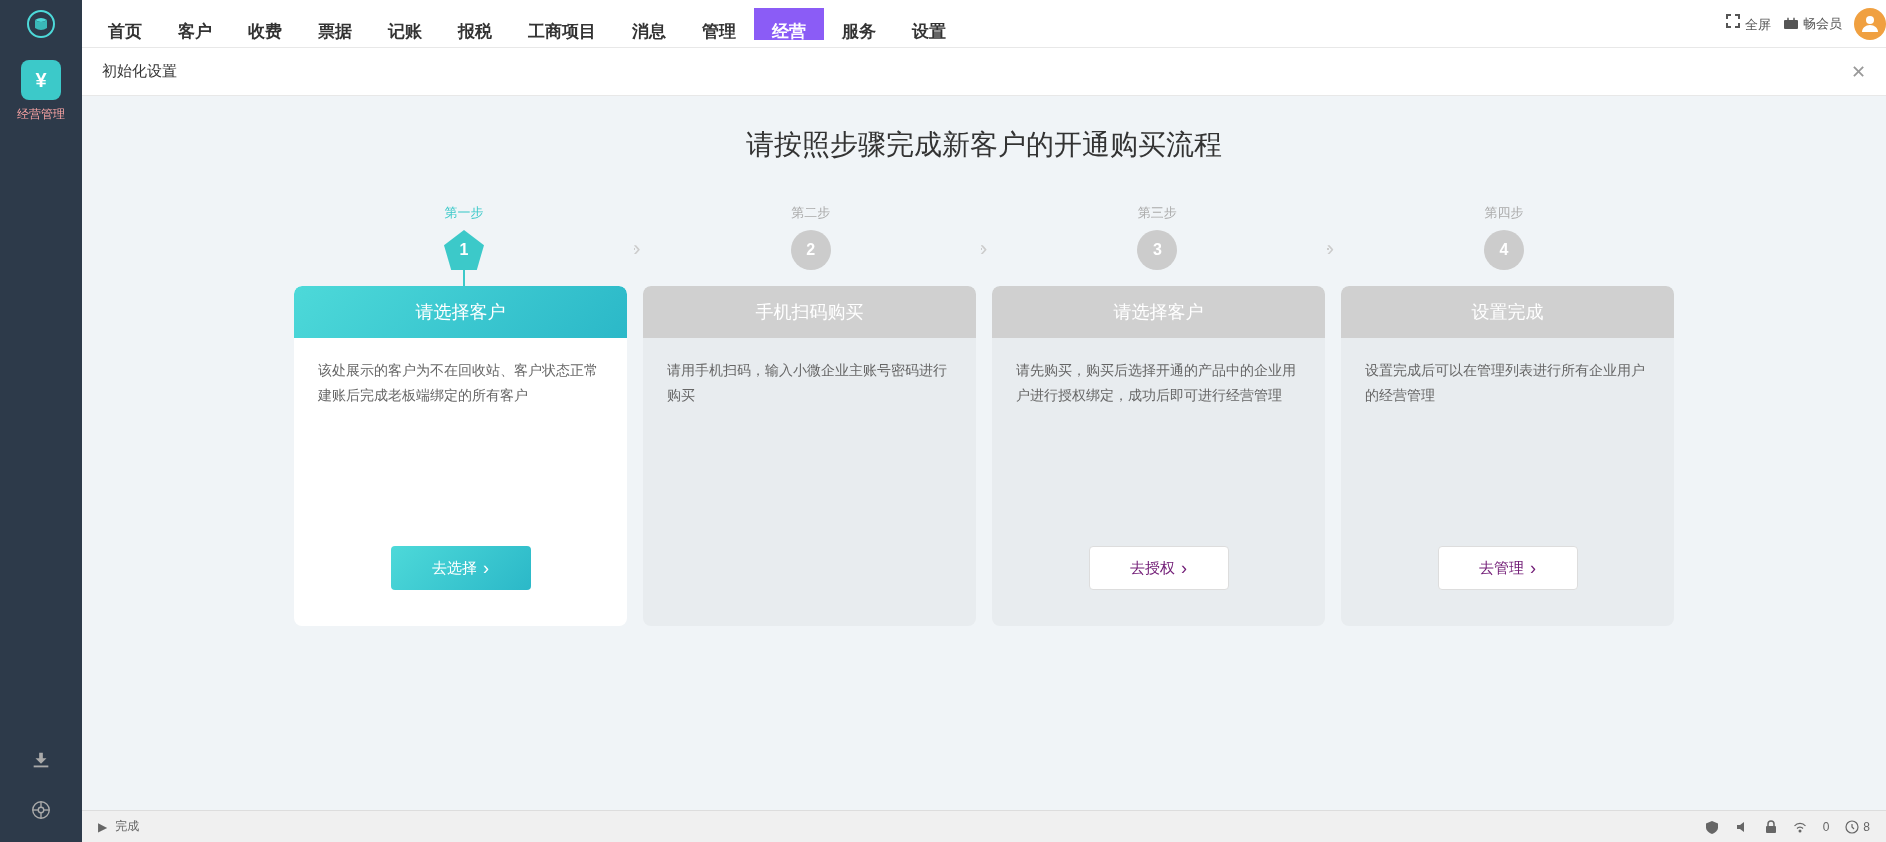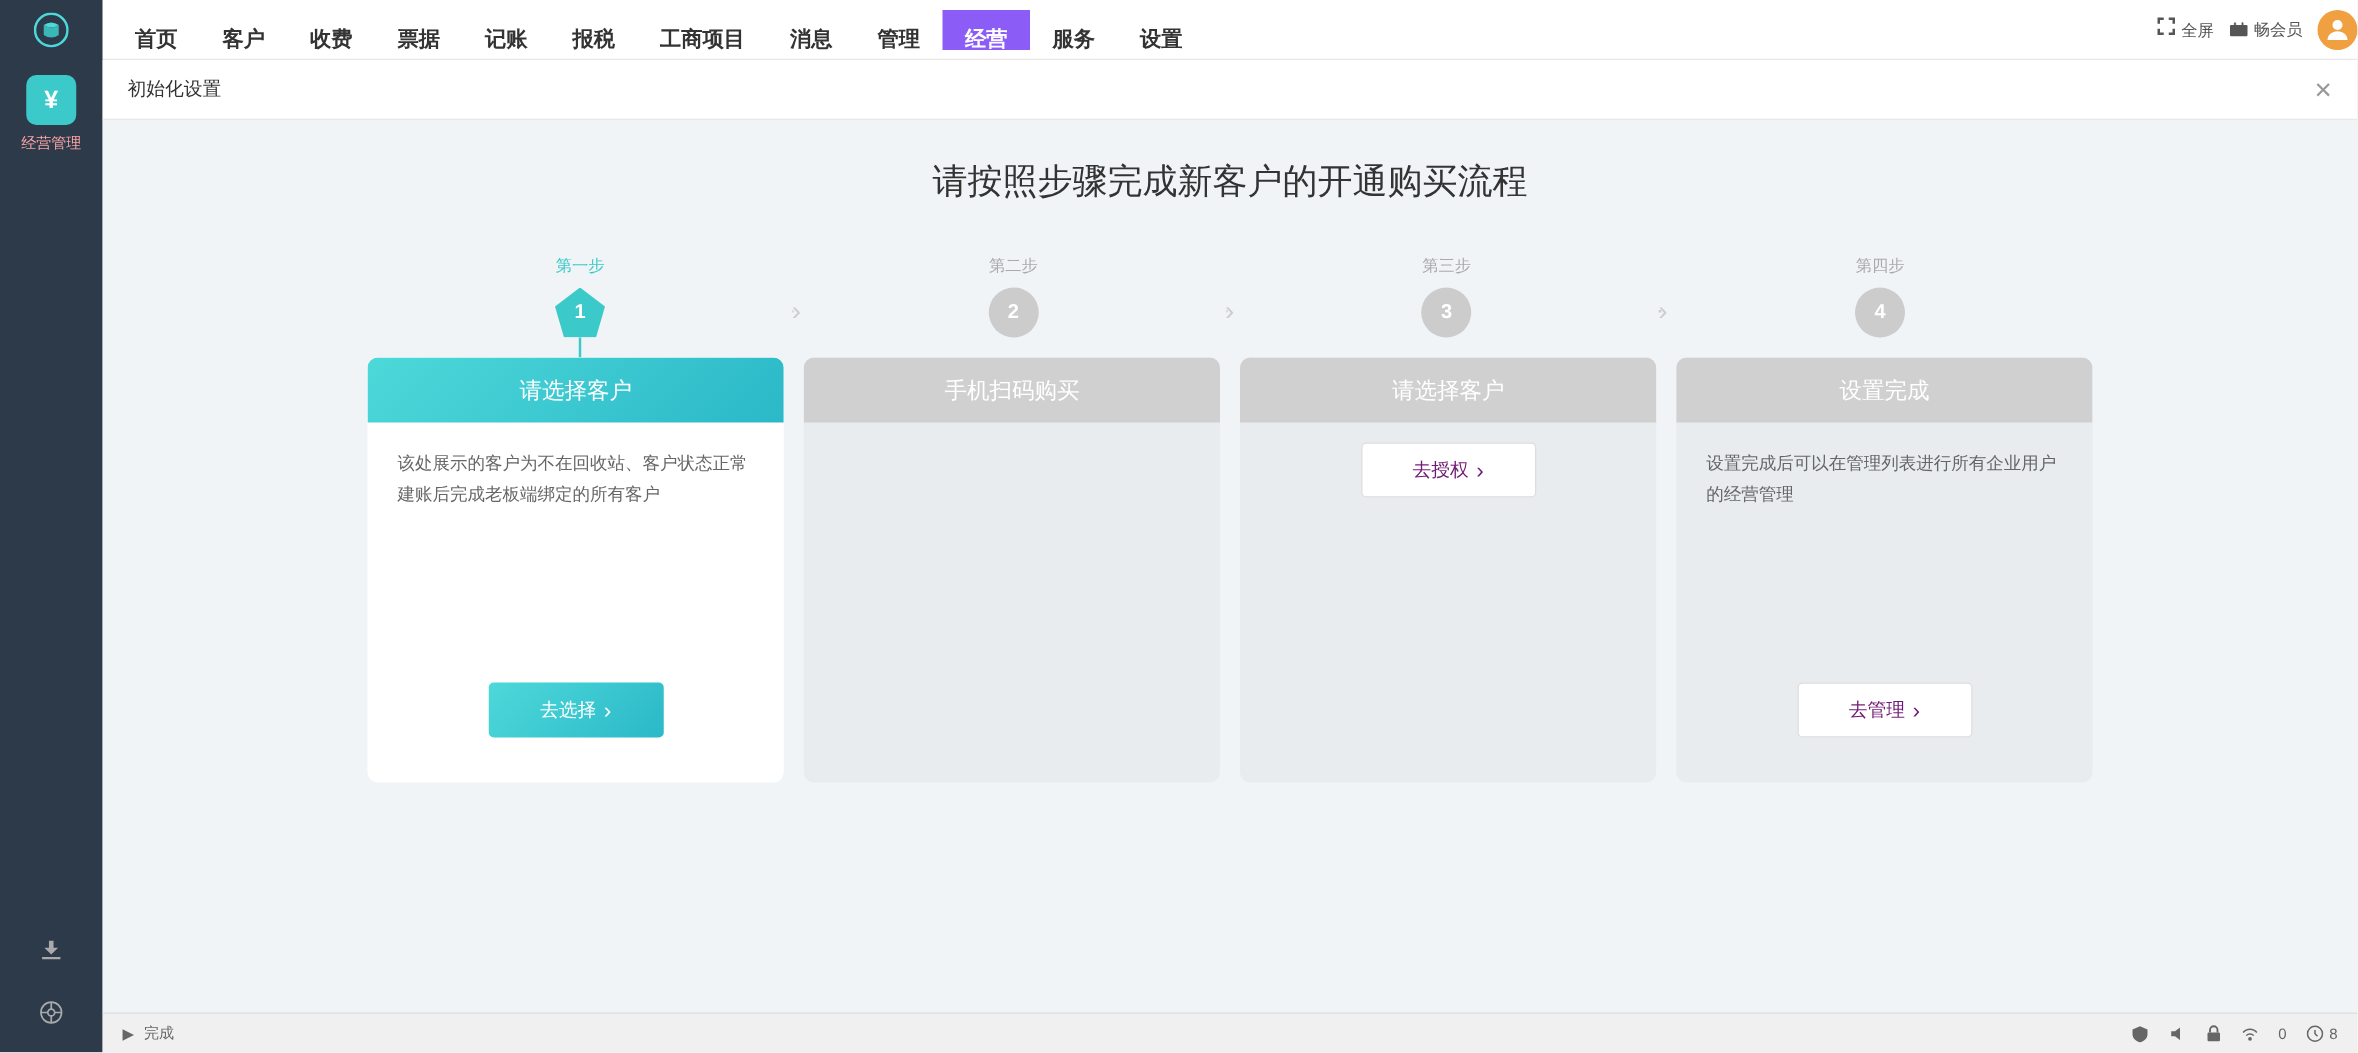--- a/index.html
+++ b/index.html
@@ -396,27 +396,33 @@
                 <span>去选择</span>
                 <span style="font-size:18px;">›</span>
               </button>
             </div>
           </div>
 
           <div class="step-card">
             <div class="step-card-header">
               <span>手机扫码购买</span>
             </div>
+            <div class="step-card-body">
+              <span>请用手机扫码，输入小微企业主账号密码进行购买</span>
+            </div>
             <div class="step-card-footer">
             </div>
           </div>
 
           <div class="step-card">
             <div class="step-card-header">
               <span>请选择客户</span>
+            </div>
+            <div class="step-card-body">
+              <span>请先购买，购买后选择开通的产品中的企业用户进行授权绑定，成功后即可进行经营管理</span>
             </div>
             <div class="step-card-footer">
               <button class="btn-action secondary">
                 <span>去授权</span>
                 <span style="font-size:18px;">›</span>
               </button>
             </div>
           </div>
 
           <div class="step-card">

